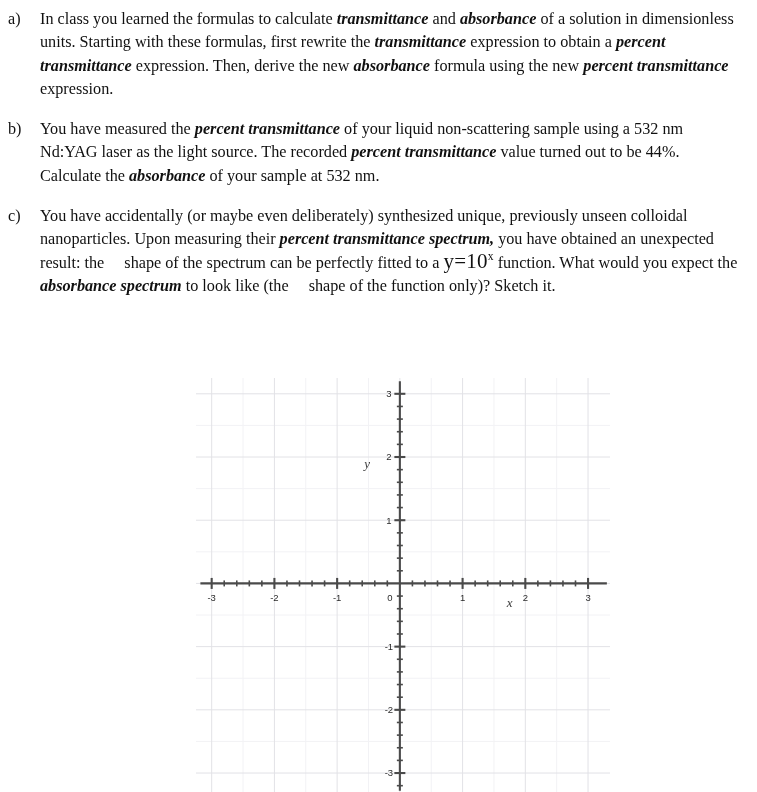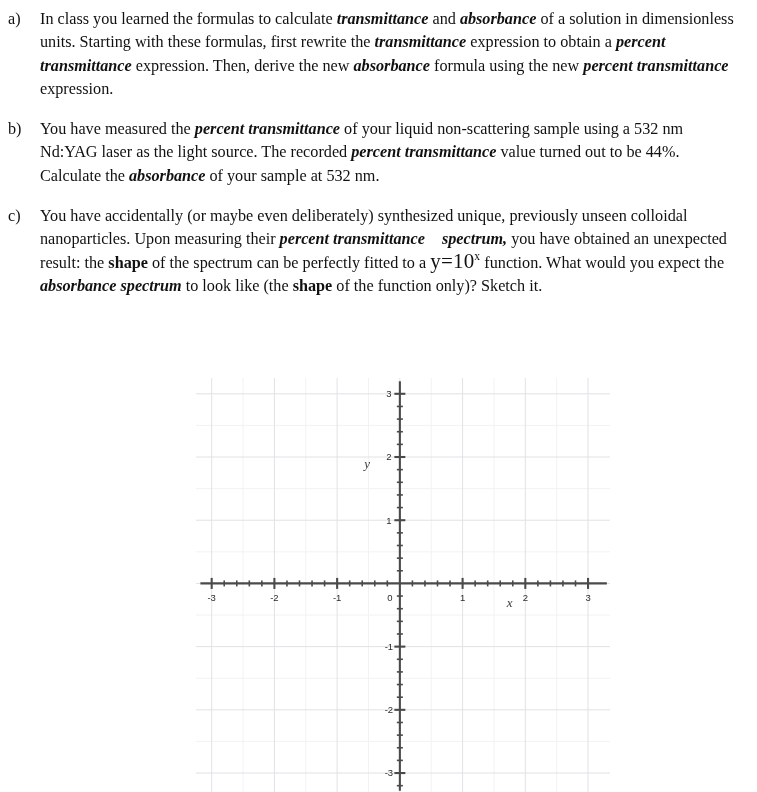--- a/index.html
+++ b/index.html
@@ -36,22 +36,22 @@
   .qmarker {
     position: absolute;
     left: 8px;
     top: 0;
     font-size: 16.2px;
     line-height: 23.3px;
   }
   .qtext { display: block; }
 
   i.em { font-style: italic; font-weight: bold; }
-  b.st { font-weight: bold; font-style: normal; }
-  i.emb { font-weight: bold; margin-left: 13px; }
+  b.st { font-weight: normal; font-style: normal; margin-left: 16px; }
+  i.emb { font-weight: bold; }
 
   .formula {
     font-size: 21px;
     line-height: 0;
     letter-spacing: 0.2px;
     text-align: center;
   }
   .formula .fy { font-style: normal; }
   .formula sup {
     font-size: 11.5px;

